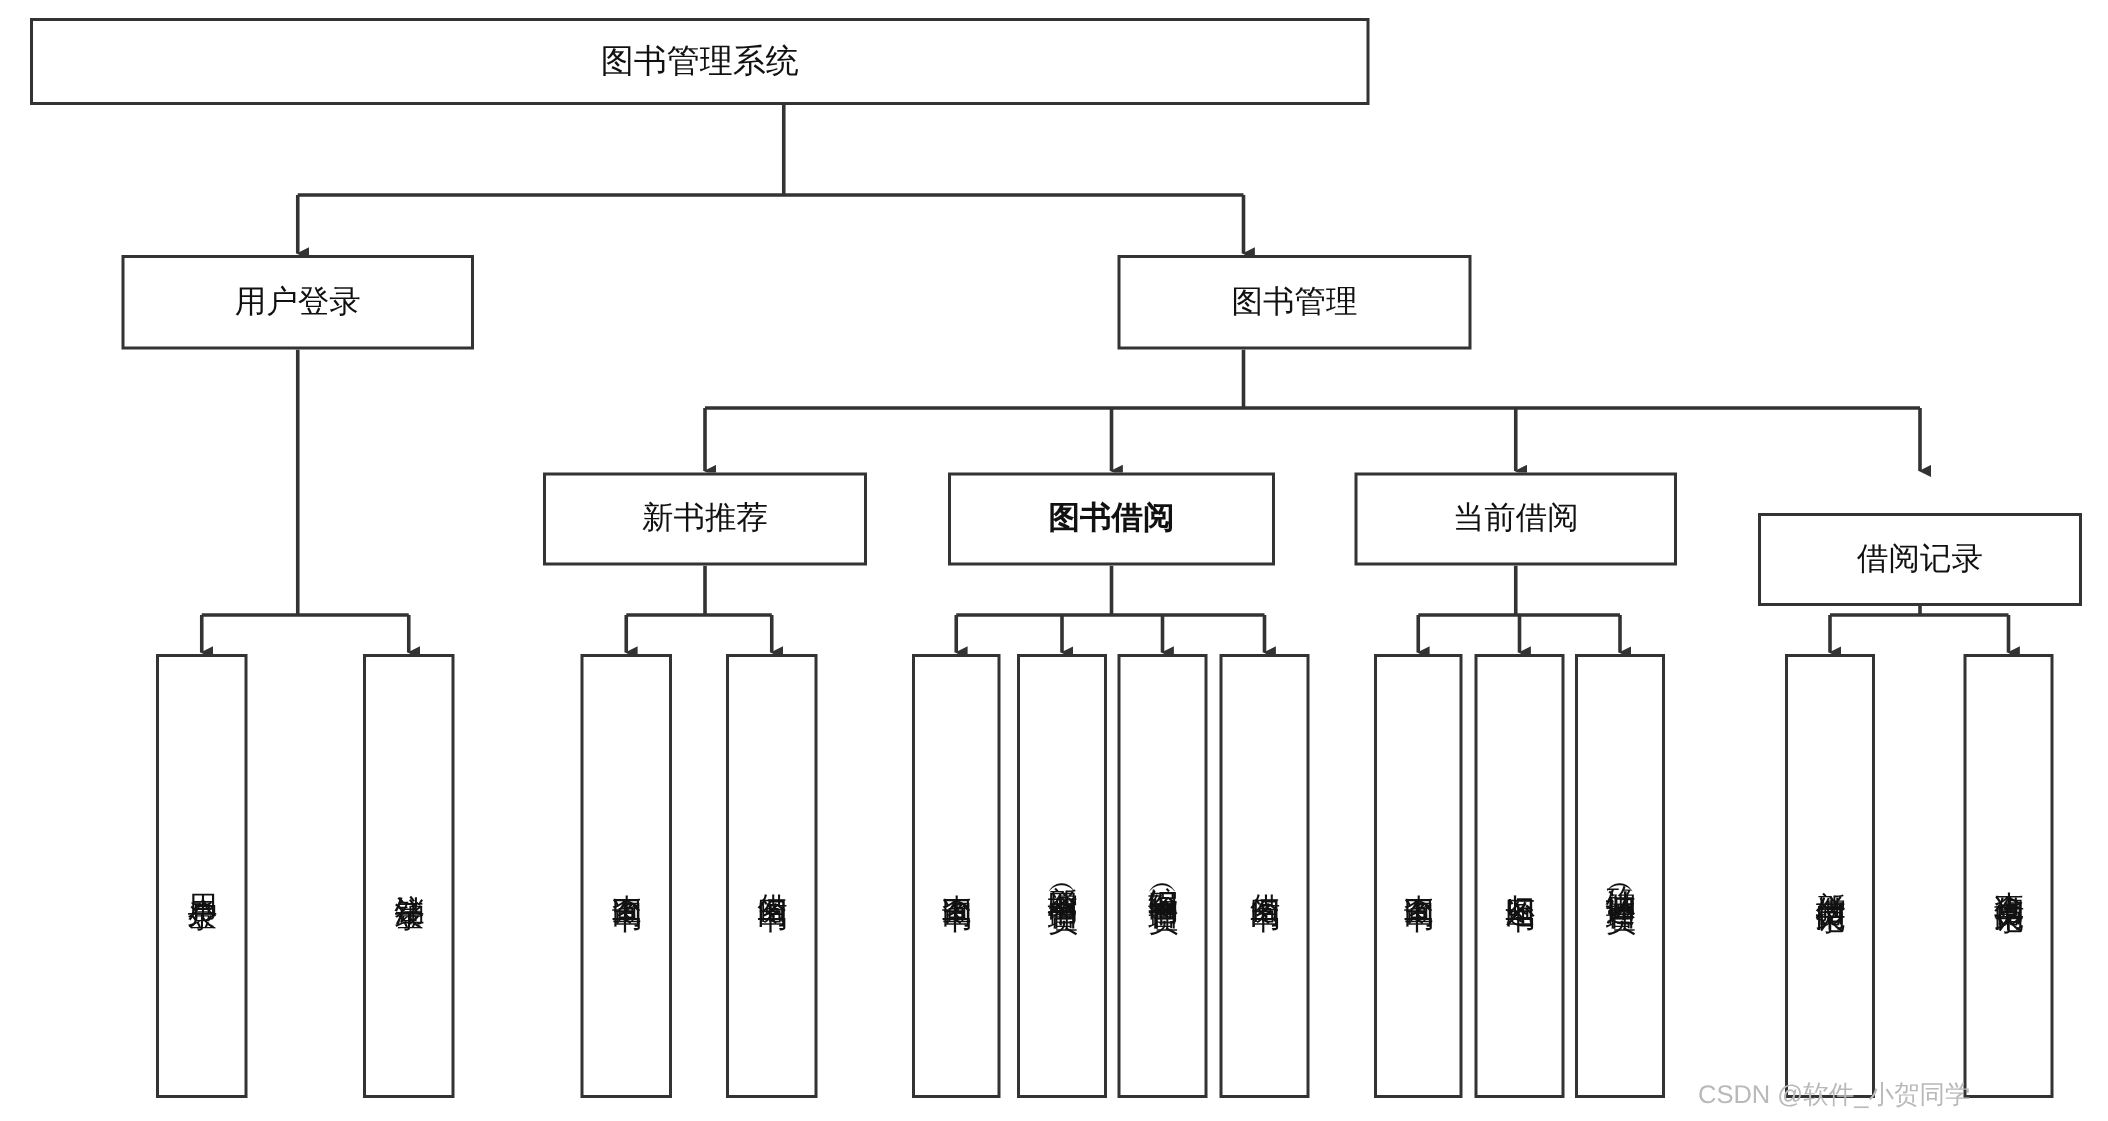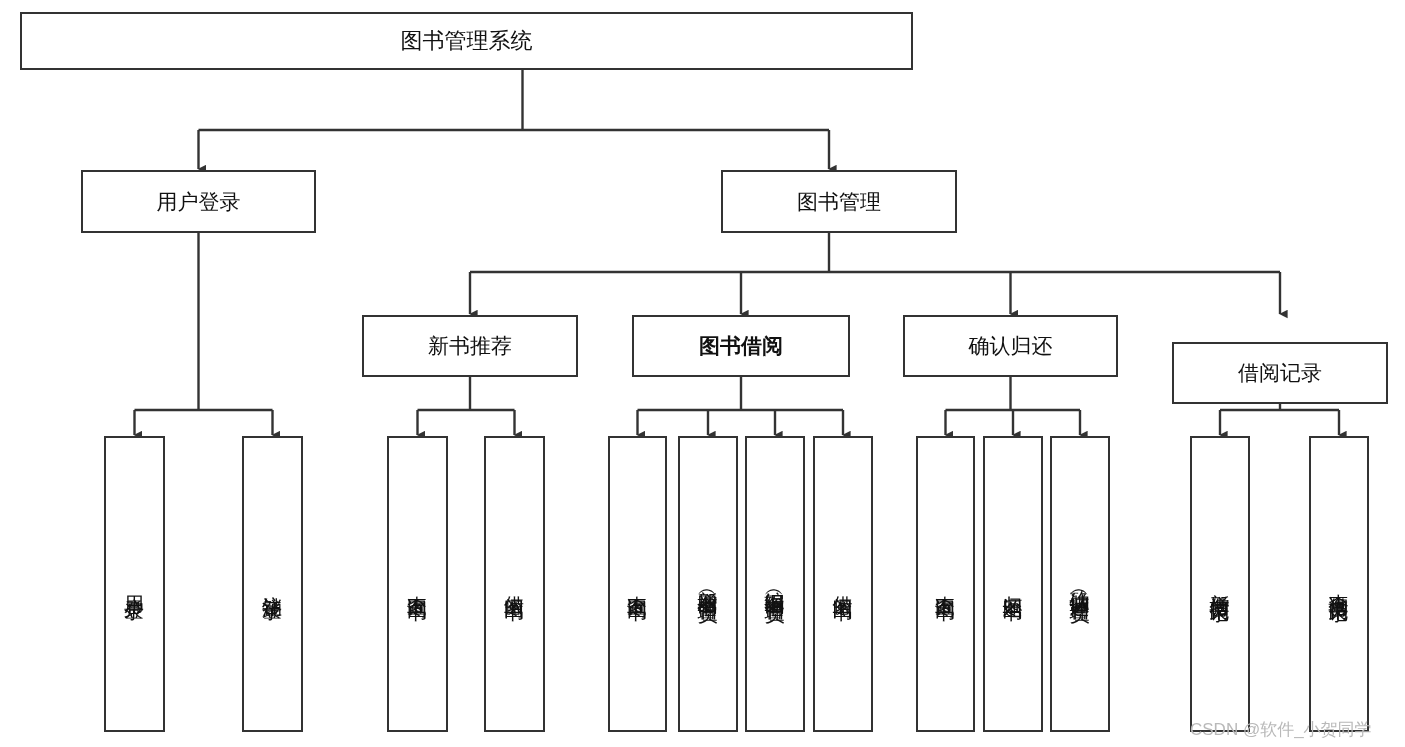--- a/index.html
+++ b/index.html
@@ -117,31 +117,31 @@
       </g>
   </svg>
 
   <div id="node-layer">
       <div class="node horizontal root-node" id="node-root" style="left: 20px; top: 12px; width: 893px; height: 58px; border-color: rgb(51, 51, 51); background: rgb(255, 255, 255); color: rgb(17, 17, 17);">
         <span class="node-label">图书管理系统</span>
       </div>
       <div class="node horizontal level2-node" id="node-l2-login" style="left: 81px; top: 170px; width: 235px; height: 63px; border-color: rgb(51, 51, 51); background: rgb(255, 255, 255); color: rgb(17, 17, 17);">
         <span class="node-label">用户登录</span>
       </div>
-      <div class="node horizontal level2-node" id="node-l2-manage" style="left: 721px; top: 170px; width: 236px; height: 63px; border-color: rgb(51, 51, 51); background: rgb(255, 255, 255); color: rgb(17, 17, 17);">
+      <div class="node horizontal level2-node" id="node-l2-manage" style="left: 745px; top: 170px; width: 236px; height: 63px; border-color: rgb(51, 51, 51); background: rgb(255, 255, 255); color: rgb(17, 17, 17);">
         <span class="node-label">图书管理</span>
       </div>
       <div class="node horizontal level3-node" id="node-l3-new" style="left: 362px; top: 315px; width: 216px; height: 62px; border-color: rgb(51, 51, 51); background: rgb(255, 255, 255); color: rgb(17, 17, 17);">
         <span class="node-label">新书推荐</span>
       </div>
       <div class="node horizontal level3-node" id="node-l3-borrow" style="left: 632px; top: 315px; width: 218px; height: 62px; border-color: rgb(51, 51, 51); background: rgb(255, 255, 255); color: rgb(17, 17, 17); font-weight: bold;">
         <span class="node-label">图书借阅</span>
       </div>
       <div class="node horizontal level3-node" id="node-l3-current" style="left: 903px; top: 315px; width: 215px; height: 62px; border-color: rgb(51, 51, 51); background: rgb(255, 255, 255); color: rgb(17, 17, 17);">
-        <span class="node-label">确认归还</span>
+        <span class="node-label">当前借阅</span>
       </div>
       <div class="node horizontal level3-node" id="node-l3-record" style="left: 1172px; top: 315px; width: 216px; height: 62px; border-color: rgb(51, 51, 51); background: rgb(255, 255, 255); color: rgb(17, 17, 17); margin-top: 27px;">
         <span class="node-label">借阅记录</span>
       </div>
       <div class="node vertical leaf-node" id="node-leaf-1" style="left: 104px; top: 436px; width: 61px; height: 296px; border-color: rgb(51, 51, 51); background: rgb(255, 255, 255); color: rgb(17, 17, 17);">
         <span class="node-label">用户登录</span>
       </div>
       <div class="node vertical leaf-node" id="node-leaf-2" style="left: 242px; top: 436px; width: 61px; height: 296px; border-color: rgb(51, 51, 51); background: rgb(255, 255, 255); color: rgb(17, 17, 17);">
         <span class="node-label">注销登录</span>
       </div>
@@ -173,14 +173,14 @@
         <span class="node-label">确认归还（管理员）</span>
       </div>
       <div class="node vertical leaf-node" id="node-leaf-12" style="left: 1190px; top: 436px; width: 60px; height: 296px; border-color: rgb(51, 51, 51); background: rgb(255, 255, 255); color: rgb(17, 17, 17);">
         <span class="node-label">新增借阅记录</span>
       </div>
       <div class="node vertical leaf-node" id="node-leaf-13" style="left: 1309px; top: 436px; width: 60px; height: 296px; border-color: rgb(51, 51, 51); background: rgb(255, 255, 255); color: rgb(17, 17, 17);">
         <span class="node-label">查询借阅记录</span>
       </div>
     </div>
 
-  <div id="watermark" style="left: 1190px; top: 718px; color: rgb(185, 185, 185);">CSDN @软件_小贺同学</div>
+  <div id="watermark" style="left: 1132px; top: 718px; color: rgb(185, 185, 185);">CSDN @软件_小贺同学</div>
 </div>
 
 </body></html>

